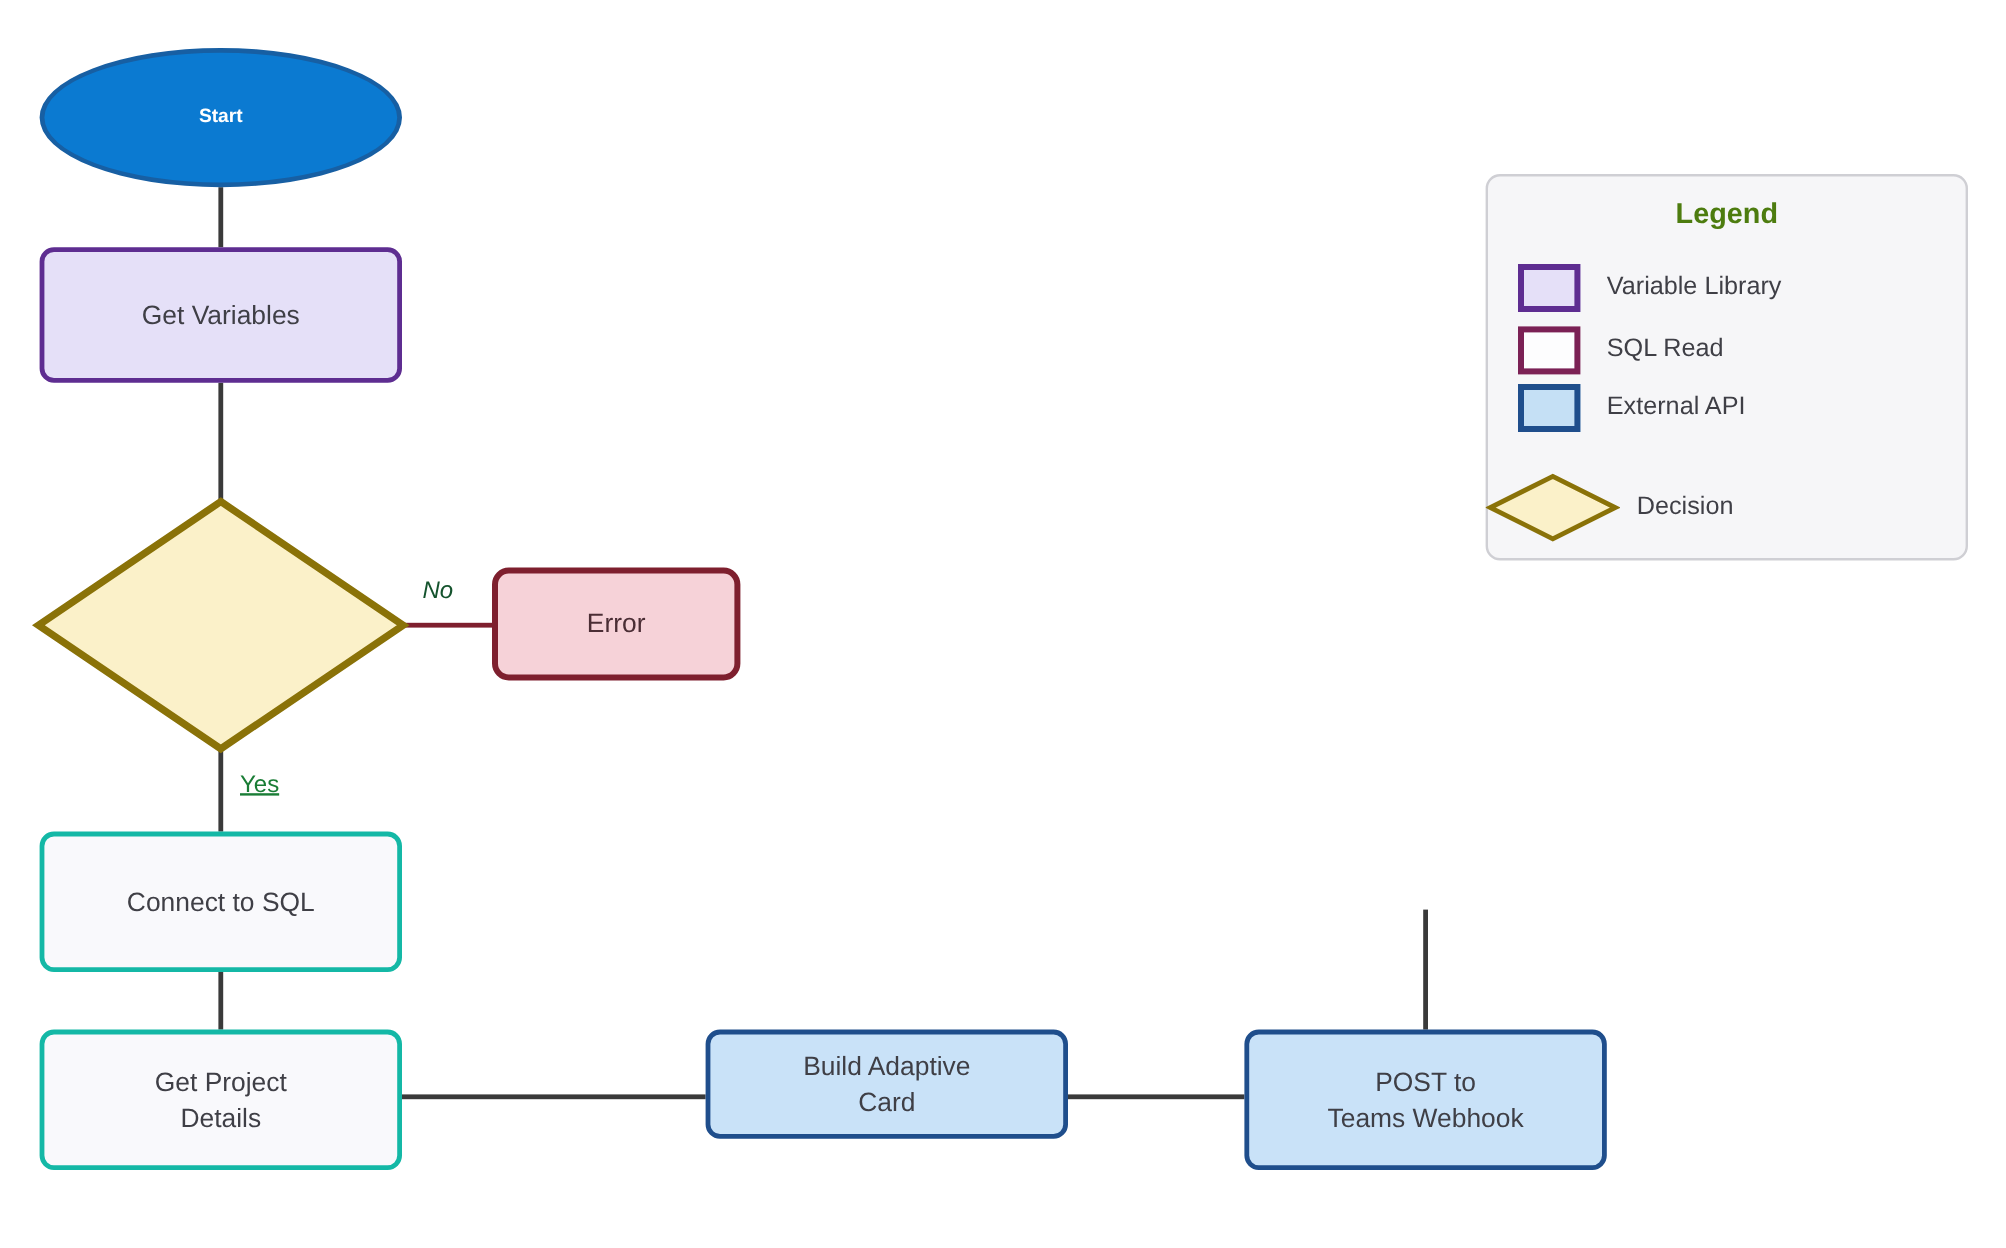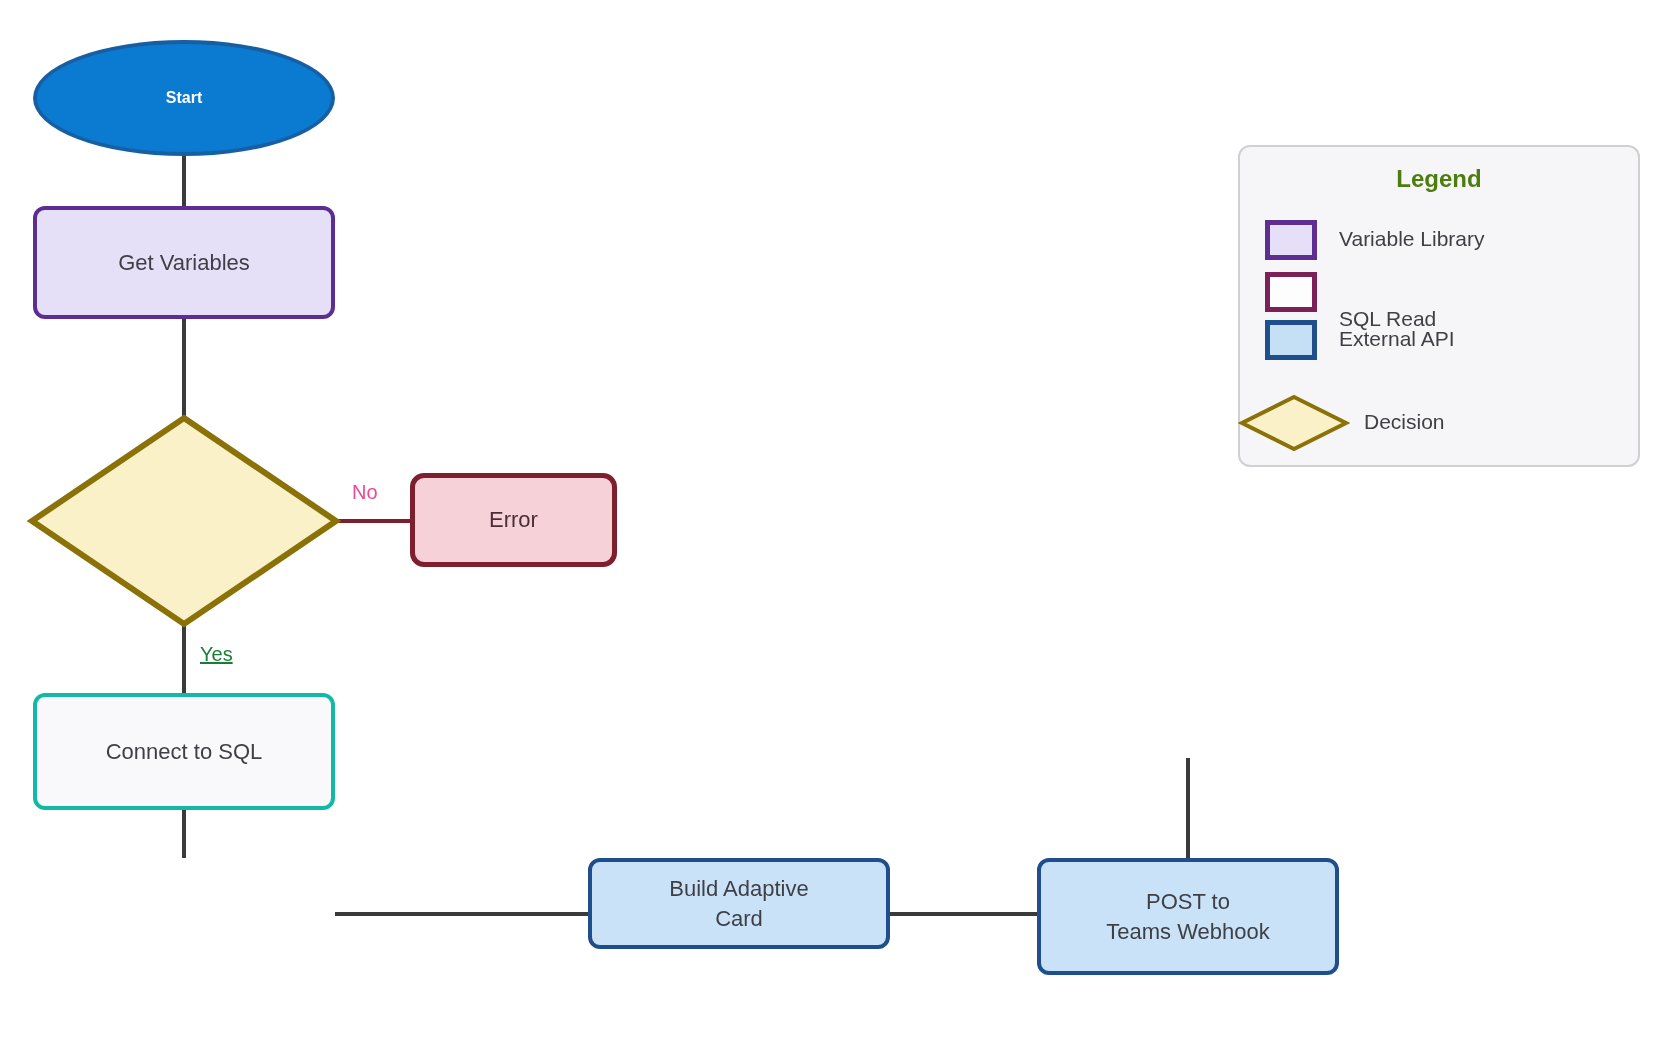--- a/index.html
+++ b/index.html
@@ -14,21 +14,21 @@
   }
   .ellipse{border-radius:50%;color:#ffffff;font-weight:700;font-size:16px;}
   .rect-variable{background:#e5e0f8;border:4px solid #5e2d91;}
   .rect-sql{background:#f9f9fc;border:4px solid #14b8a6;}
   .rect-api{background:#c9e2f8;border:4px solid #1f4e8c;}
   .rect-error{background:#f6d2d8;border:5px solid #7e1f2e;border-radius:14px;color:#4b2e35;}
   .ellipse-blue{background:#0b7ad1;border:4px solid #175fa3;}
   .edge{position:absolute;background:#3a3a3a;}
   .edge-red{background:#7e1f2e;}
   .edge-label{position:absolute;font-size:20px;white-space:nowrap;}
-  .lbl-no{color:#ec4899;}
+  .lbl-no{color:#14532d;font-style:italic;}
   .lbl-yes{color:#1a7d36;}
   .diamond-wrap{position:absolute;left:26px;top:412px;width:316px;height:218px;}
   .diamond-text{
     position:absolute;left:26px;top:412px;width:316px;height:218px;
     display:flex;align-items:center;justify-content:center;text-align:center;
     font-size:22px;color:#3f3f46;white-space:pre-line;line-height:1.35;
   }
   .legend{
     position:absolute;left:1238px;top:145px;width:402px;height:322px;
     background:#f6f6f8;border:2px solid #cfcfd4;border-radius:12px;box-sizing:border-box;
@@ -39,21 +39,21 @@
   }
   .swatch{
     position:absolute;left:25px;width:42px;height:30px;
     border-style:solid;border-width:5px;box-sizing:content-box;
   }
   .swatch-variable{top:73px;background:#e5e0f8;border-color:#5e2d91;}
   .swatch-sql{top:125px;background:#fdfdfe;border-color:#7b2155;}
   .swatch-api{top:173px;background:#c5e0f5;border-color:#1f4e8c;}
   .legend-label{position:absolute;left:99px;font-size:21px;color:#3f3f46;white-space:nowrap;}
   .legend-label-1{top:80px;}
-  .legend-label-2{top:132px;margin-top:28px;}
+  .legend-label-2{top:132px;}
   .legend-label-3{top:180px;}
   .legend-label-4{top:263px;left:124px;}
   .legend-diamond{position:absolute;left:-2px;top:246px;width:112px;height:60px;}
 </style>
 </head>
 <body>
 
 <div class="canvas">
 
   <div class="edge" style="left:182px;top:156px;width:4px;height:50px;"></div>
@@ -73,20 +73,22 @@
   <div class="node rect-variable" style="left:33px;top:206px;width:302px;height:113px;">Get Variables</div>
 
   <svg class="diamond-wrap" viewBox="0 0 316 218" width="316" height="218">
     <polygon points="158,6 310,109 158,212 6,109" fill="#fbf1c9" stroke="#8a7208" stroke-width="6"></polygon>
   </svg>
 
   <div class="node rect-error" style="left:410px;top:473px;width:207px;height:94px;">Error</div>
 
   <div class="node rect-sql" style="left:33px;top:693px;width:302px;height:117px;">Connect to SQL</div>
 
+  <div class="node rect-sql" style="left:33px;top:858px;width:302px;height:117px;">Get Project
+Details</div>
 
   <div class="node rect-api" style="left:588px;top:858px;width:302px;height:91px;">Build Adaptive
 Card</div>
 
   <div class="node rect-api" style="left:1037px;top:858px;width:302px;height:117px;">POST to
 Teams Webhook</div>
 
 
   <div class="legend">
     <div class="legend-title">Legend</div>

